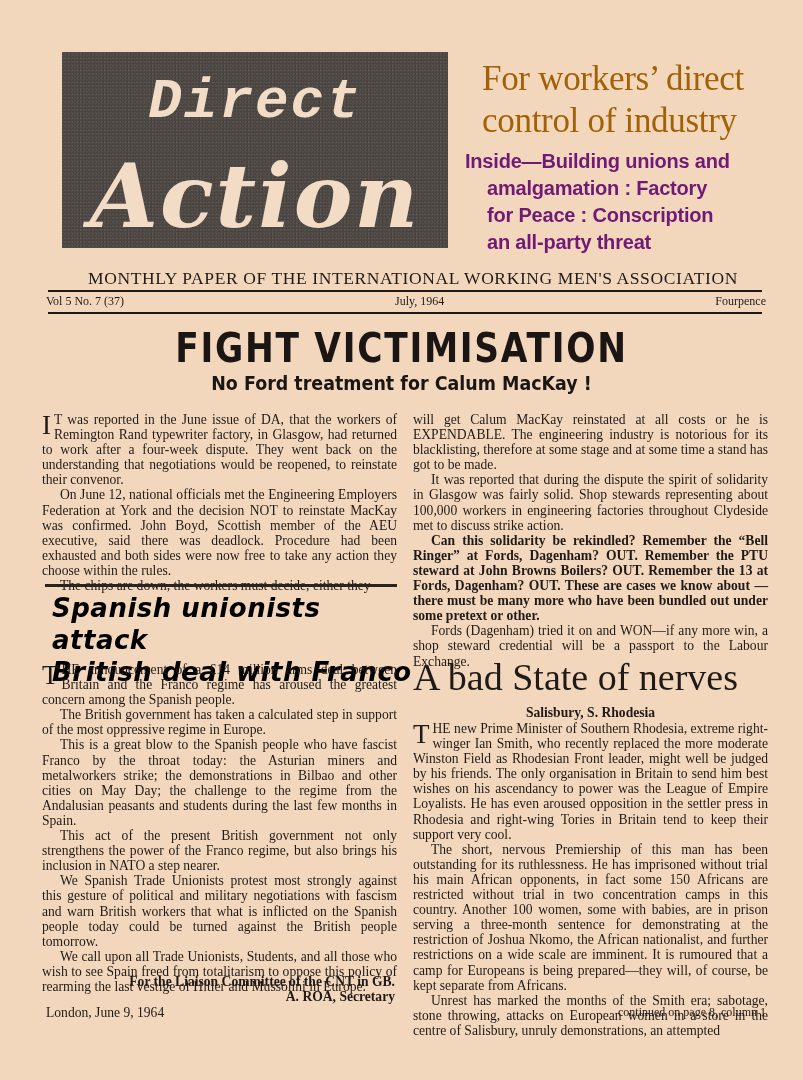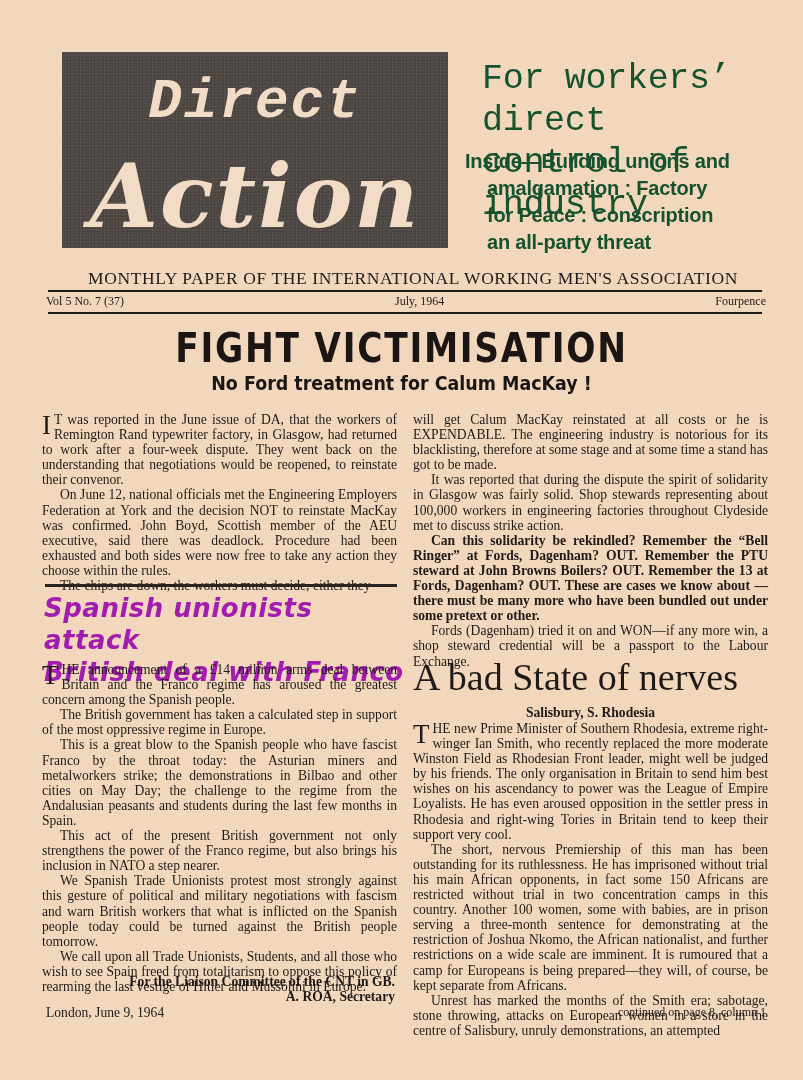--- a/index.html
+++ b/index.html
@@ -24,27 +24,27 @@
   .logo-line {
     position:absolute; left:0; width:100%;
     font-family:"DejaVu Serif", serif; font-weight:bold; font-style:italic;
     color:#f2dcc6; letter-spacing:2px; text-align:center;
   }
   .logo-line.l1 { top:2px; font-size:56px; line-height:96px;font-family:Liberation Mono, monospace; }
   .logo-line.l2 { top:96px; font-size:88px; line-height:96px; }
 
   .slogan {
     position:absolute; left:482px; top:58px; width:300px;
-    font-family:Liberation Mono, monospace; font-size:35px; line-height:42px;
-    color:#14532d; letter-spacing:-0.3px;
+    font-family:Liberation Serif, serif; font-size:35px; line-height:42px;
+    color:#a16207; letter-spacing:-0.3px;
   }
   .inside {
     position:absolute; left:465px; top:148px; width:320px;
     font-family:"Liberation Sans", sans-serif; font-weight:bold;
-    font-size:20px; line-height:27px; color:#14532d; letter-spacing:-0.2px;
+    font-size:20px; line-height:27px; color:#701a75; letter-spacing:-0.2px;
   }
   .inside div { white-space:nowrap; }
   .inside .i1 { padding-left:0; }
   .inside .indent { padding-left:22px; }
 
   .subtitle {
     position:absolute; left:56px; top:268px; width:714px;
     font-family:"Liberation Serif", serif; font-size:17.5px; letter-spacing:0.6px;
     text-align:center; white-space:nowrap;
   }
@@ -70,23 +70,23 @@
   
   .col { position:absolute; font-size:13.6px; line-height:15.1px; text-align:justify; }
   .col p { margin:0; text-indent:18px; }
   .col p.first { text-indent:0; }
   .dropcap { font-size:27px; float:left; line-height:24px; margin:1px 3px 0 0; }
   .col-left { left:42px; top:412px; width:355px; }
   .col-right { left:413px; top:412px; width:355px; }
 
   .spanish-rule { position:absolute; left:45px; top:584px; width:352px; height:3px; background:#2a2421; }
   .spanish-head {
-    position:absolute; left:44px; top:592px; width:360px;
+    position:absolute; left:52px; top:592px; width:360px;
     font-family:"DejaVu Sans", sans-serif; font-weight:bold; font-style:italic;
-    font-size:26px; line-height:32px; color:#a21caf; letter-spacing:0.5px;
+    font-size:26px; line-height:32px; color:#000000; letter-spacing:0.5px;
   }
   .spanish-body { left:42px; top:662px; width:355px; }
   .signature {
     position:absolute; left:42px; width:353px; text-align:right;
     font-weight:bold; font-size:13.6px; line-height:15px;
   }
   .dateline { position:absolute; left:46px; top:1005px; font-size:13.6px; }
 
   .bad-state {
     position:absolute; left:413px; top:655px; width:355px; text-align:left;

